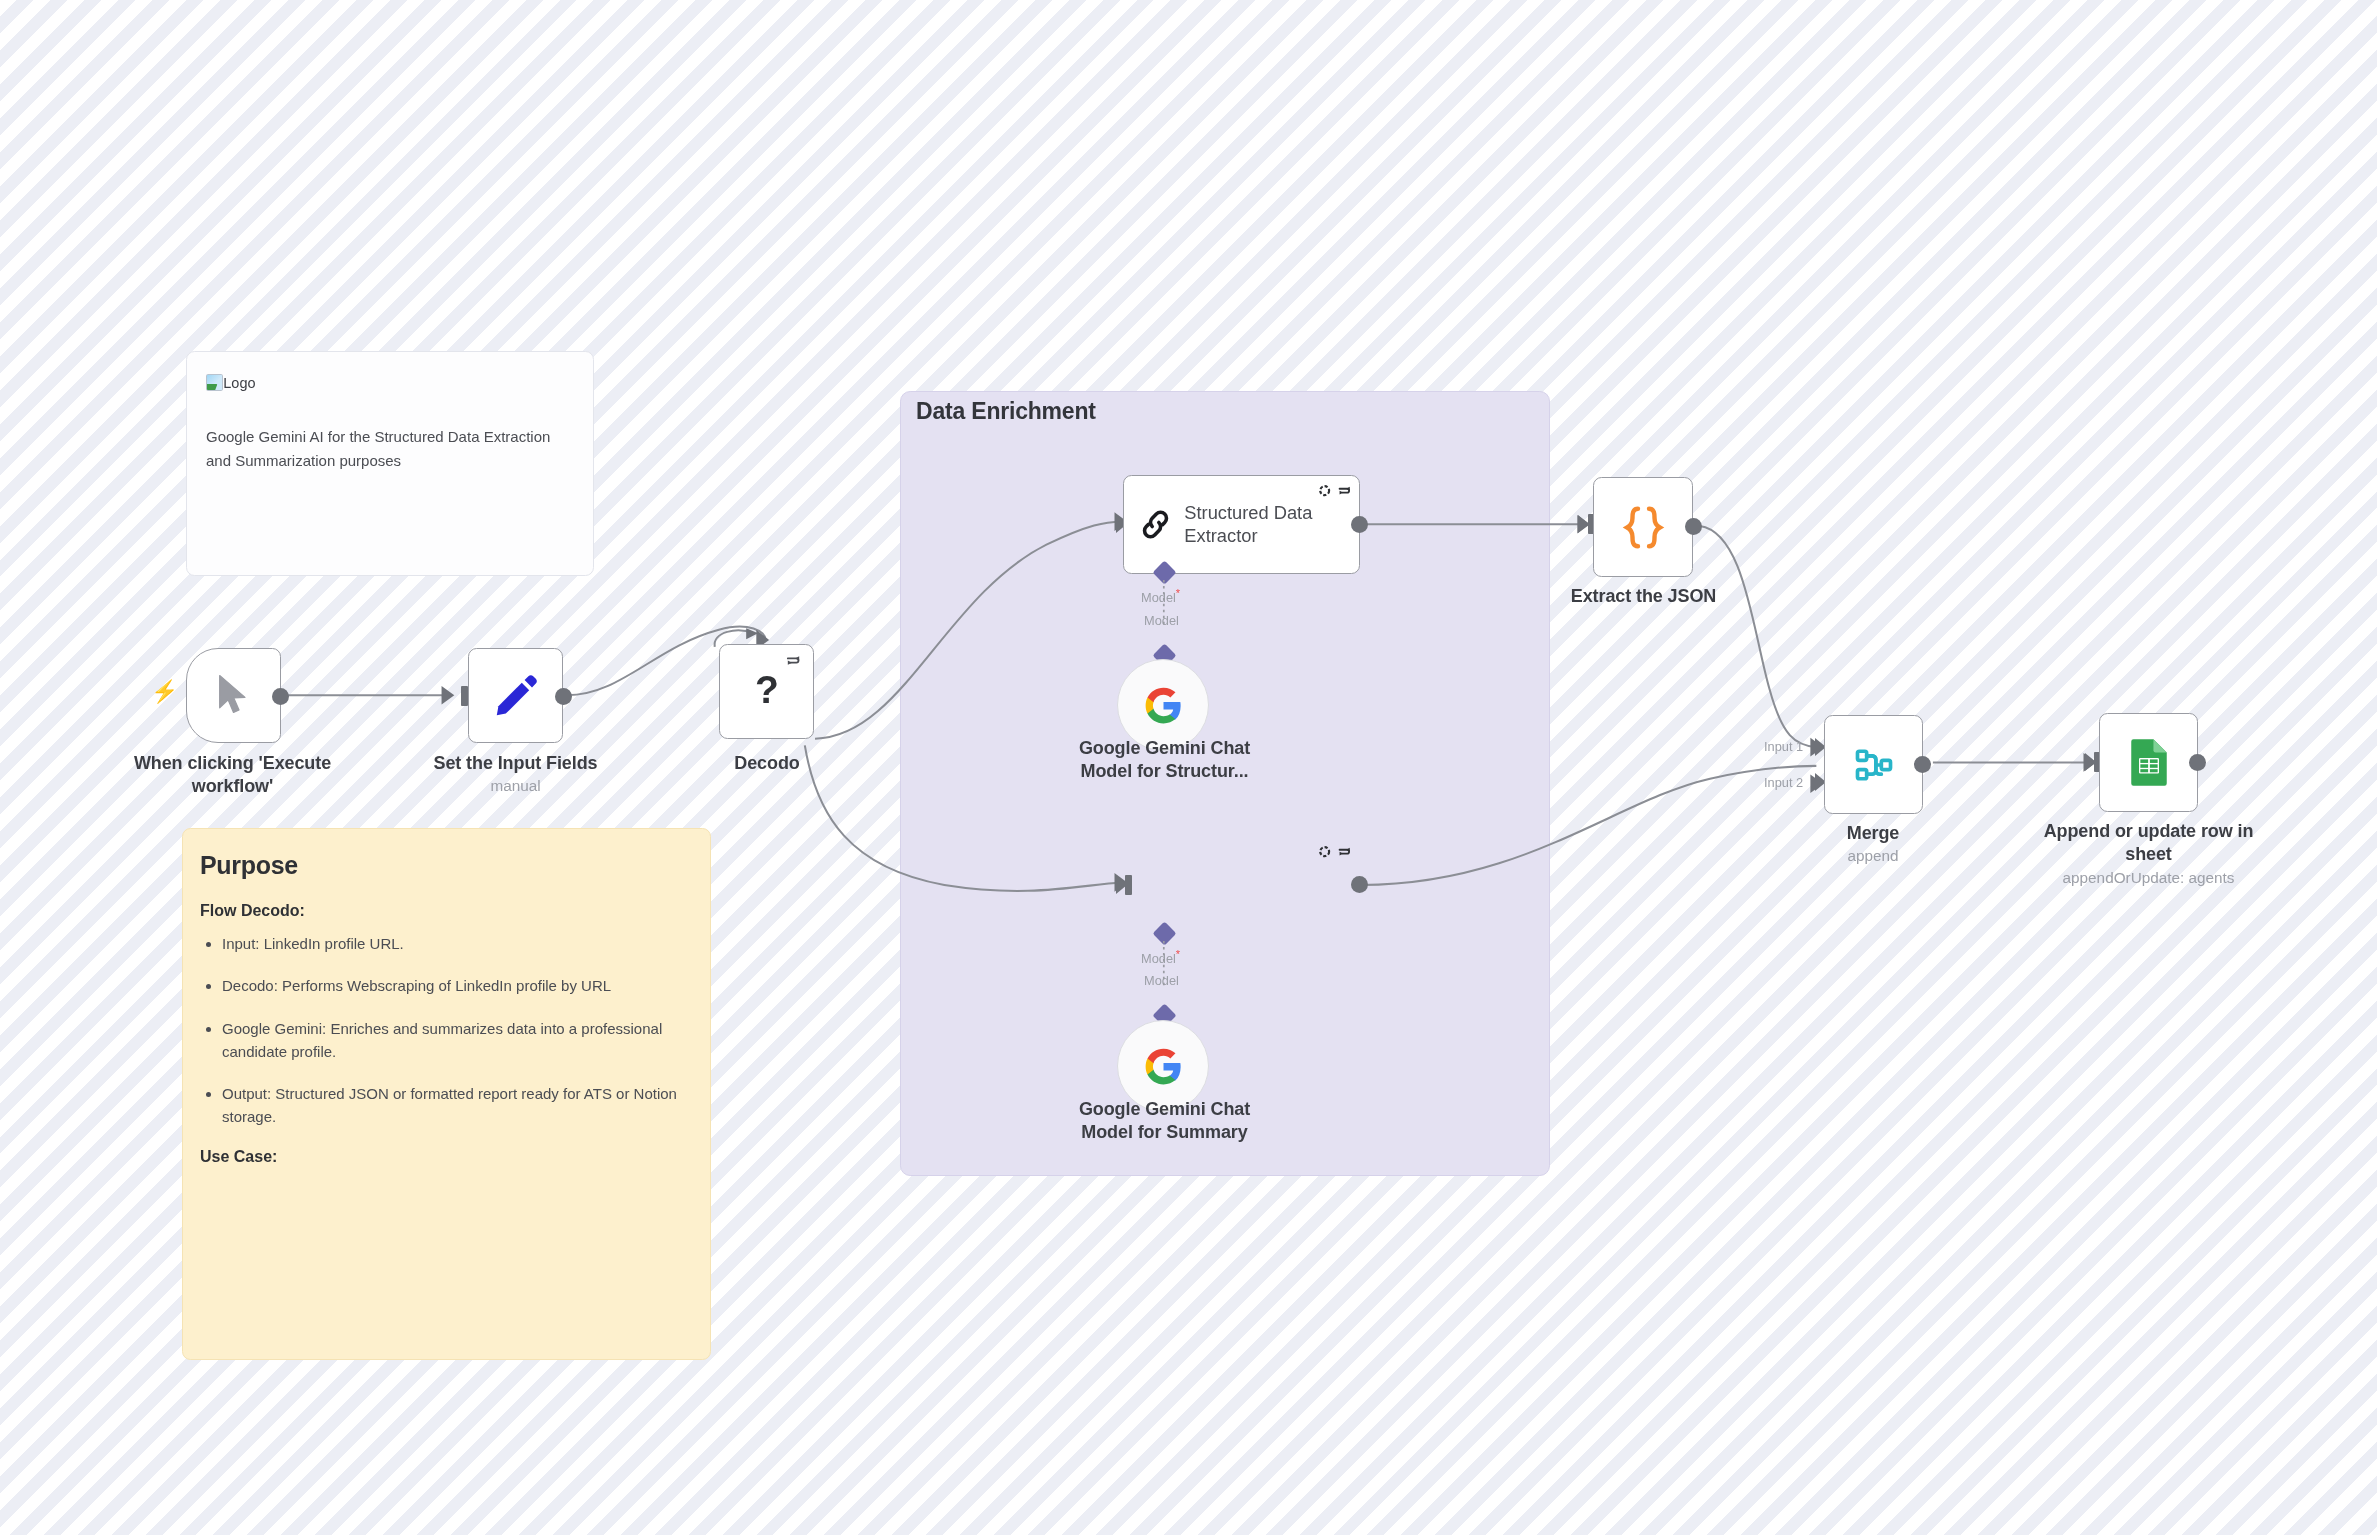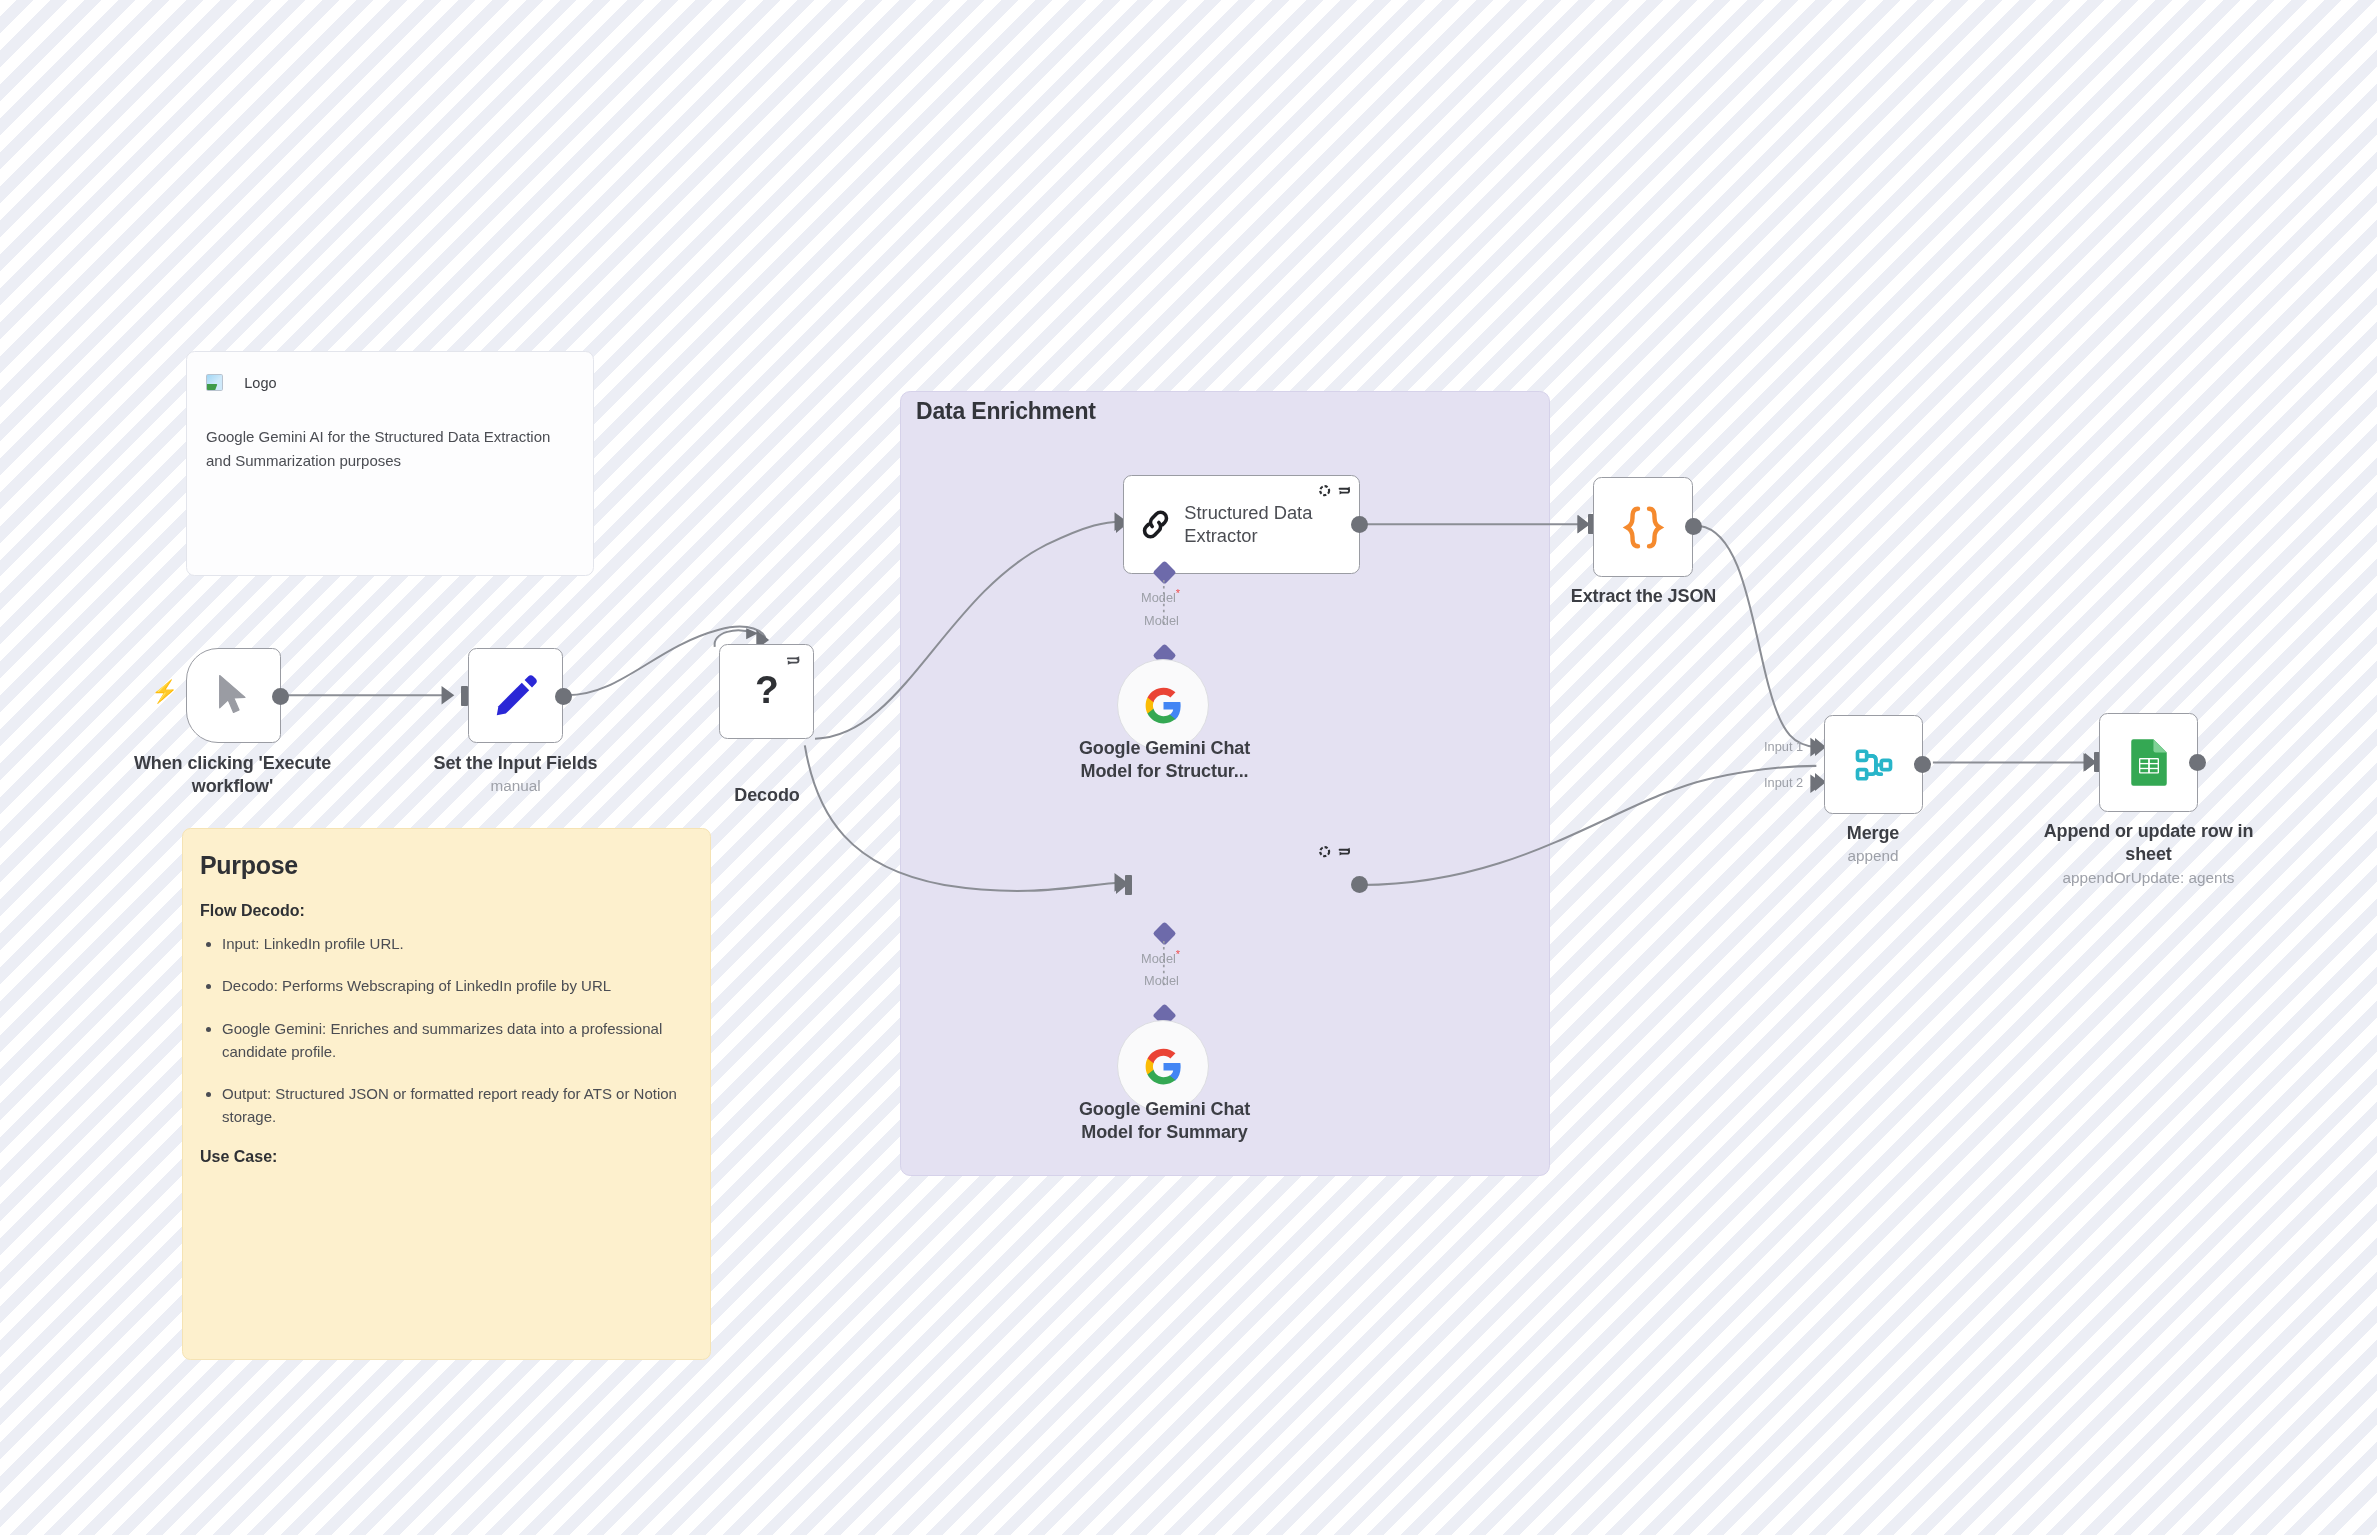--- a/index.html
+++ b/index.html
@@ -84,21 +84,21 @@
   }
   .sticky li {
     font-size: 15px;
     line-height: 1.55;
     color: #4b4d53;
     margin-bottom: 19px;
   }
   .broken-img {
     display: flex;
     align-items: center;
-    gap: 21px;
+    gap: 0;
     font-size: 14.5px;
     color: #3c3e44;
     margin-bottom: 34px;
   }
   .broken-img .glyph {
     width: 15.3px;
     height: 15.3px;
     background:
       linear-gradient(135deg, #9fd6f5 0%, #cfe9fa 55%, #cfe9fa 100%);
     border: 0.9px solid #b9c3cf;
@@ -311,21 +311,21 @@
       <path d="M4 9 H16 a3 3 0 0 1 0 6 H8" fill="none" stroke="#4b4d53" stroke-width="2.6" stroke-linecap="round"></path>
       <polygon points="20,6 14,9 20,12" fill="#4b4d53"></polygon>
       <polygon points="4,12 10,15 4,18" fill="#4b4d53"></polygon>
     </svg>
   </div>
 
   <svg width="119" height="43" style="position:absolute; left:685px; top:611px;" viewBox="0 0 140 50">
     <path d="M 35,42 C 32,24 62,18 80,26" fill="none" stroke="#8b8e95" stroke-width="2.4"></path>
     <polygon points="72,20 86,26 72,33" fill="#6f7279"></polygon>
   </svg>
-  <div class="node-label" style="left:716px; top:752px; width:102px;margin-top:32px;">Decodo</div>
+  <div class="node-label" style="left:716px; top:752px; width:102px;">Decodo</div>
 
   <div class="port-in" style="left:1116px; top:515px;"></div>
   <div class="port-in-bar" style="left:1125px; top:514px;"></div>
   <div class="node" style="left:1123px; top:475px; width:237px; height:99px;">
     <div class="chain-inner">
       <svg width="39" height="39" viewBox="0 0 24 24">
         <path d="M9.6 13.5 a4.3 4.3 0 0 1 0-6.1 l3.0-3.0 a4.3 4.3 0 0 1 6.1 6.1 l-1.6 1.6" fill="none" stroke="#1a1b1f" stroke-width="2.6" stroke-linecap="round"></path>
         <path d="M14.4 10.5 a4.3 4.3 0 0 1 0 6.1 l-3.0 3.0 a4.3 4.3 0 0 1-6.1-6.1 l1.6-1.6" fill="none" stroke="#1a1b1f" stroke-width="2.6" stroke-linecap="round"></path>
       </svg>
       <div class="chain-text">Structured Data Extractor</div>

